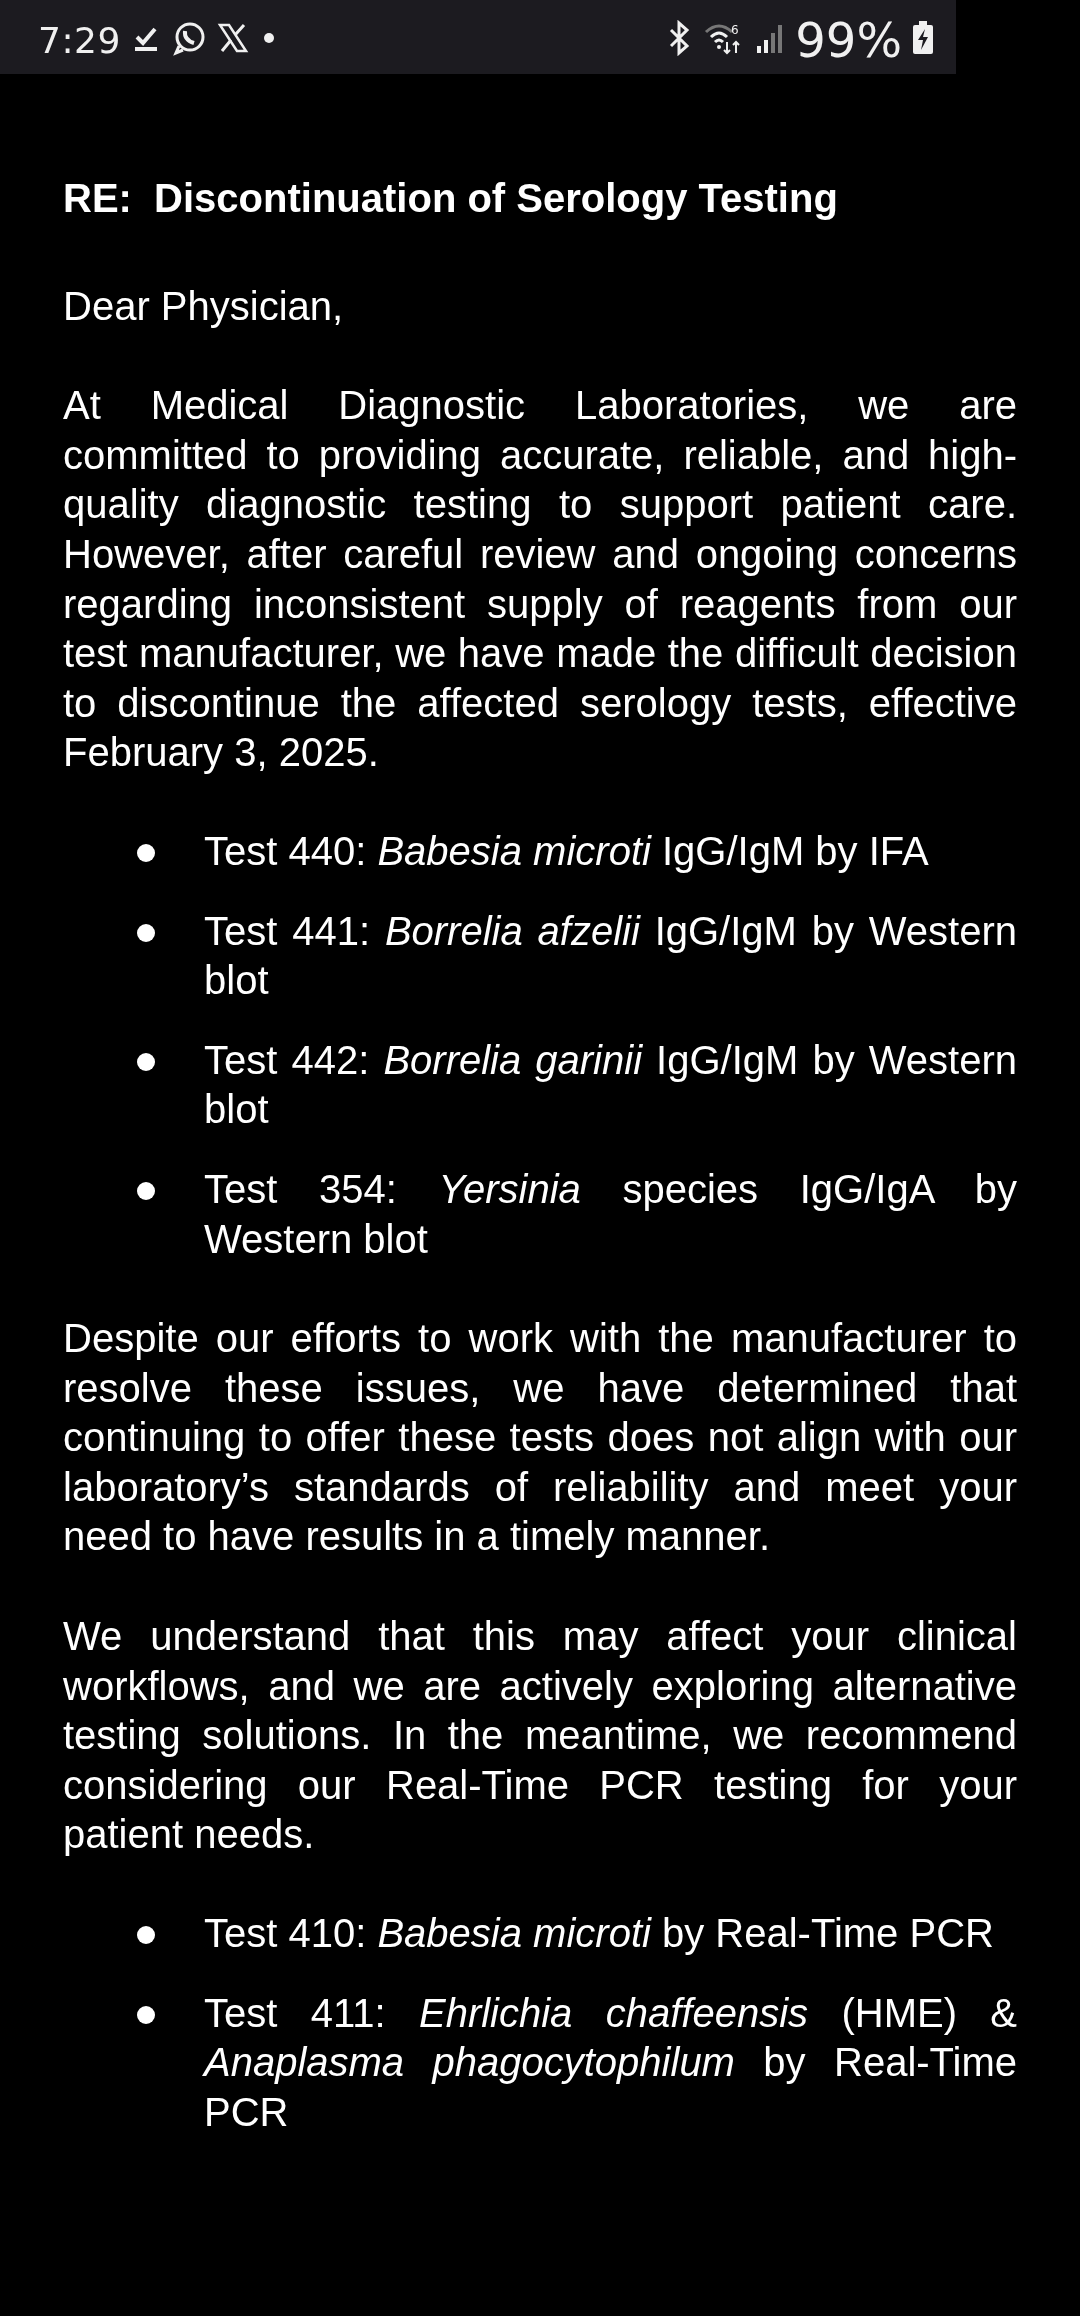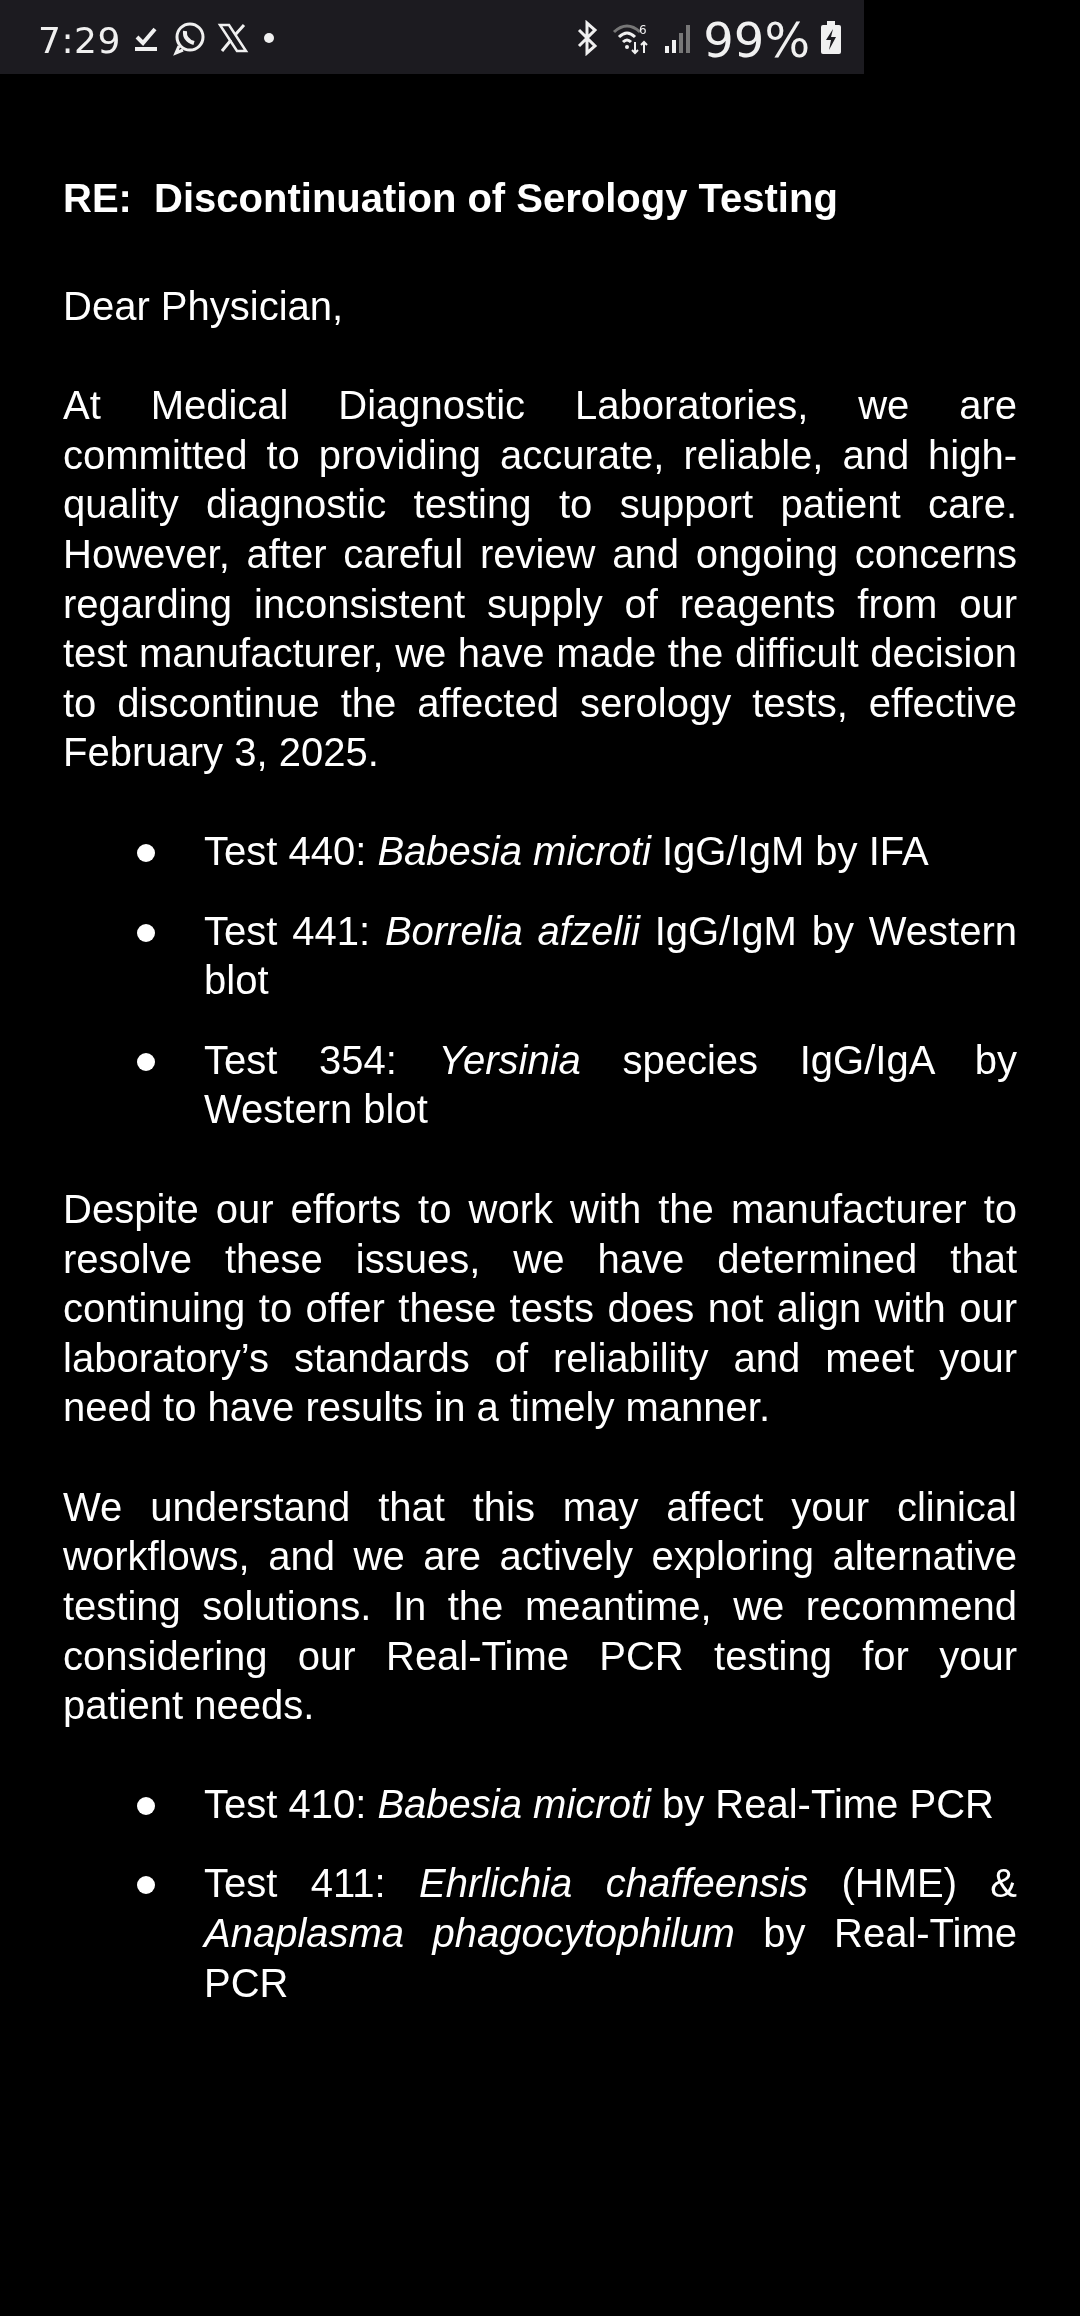--- a/index.html
+++ b/index.html
@@ -3,21 +3,21 @@
 <meta charset="utf-8">
 <style>
   html, body { margin:0; padding:0; }
   body {
     width:1080px; height:2316px; overflow:hidden;
     background:#000; color:#fff;
     font-family:"Liberation Sans", sans-serif;
     position:relative;
   }
   .statusbar {
-    position:absolute; left:0; top:0; width:864px; height:74px;
+    position:absolute; left:0; top:0; width:956px; height:74px;
     background:#1c1b20; color:#f0f0f0;
     font-family:"DejaVu Sans", sans-serif;
   }
   .sb-left { position:absolute; left:38px; top:20px; height:40px; display:flex; align-items:center; gap:10px; }
   .sb-time { font-size:36px; letter-spacing:0.5px; }
   .sb-right { position:absolute; right:22px; top:20px; height:40px; display:flex; align-items:center; gap:10px; }
   .sb-batt-text { font-size:48px; }
   .icon { display:inline-block; }
   .doc {
     position:absolute; left:63px; top:74px; width:954px;
@@ -102,20 +102,21 @@
 
 <div class="doc">
   <div class="title" style="white-space:pre;">RE:  Discontinuation of Serology Testing</div>
   <div class="greet">Dear Physician,</div>
 
   <p class="just">At Medical Diagnostic Laboratories, we are committed to providing accurate, reliable, and high-quality diagnostic testing to support patient care.  However, after careful review and ongoing concerns regarding inconsistent supply of reagents from our test manufacturer, we have made the difficult decision to discontinue the affected serology tests, effective February 3, 2025.</p>
 
   <ul class="tests">
     <li><span class="bullet"></span><span>Test 440: </span><i>Babesia microti</i><span> IgG/IgM by IFA</span></li>
     <li><span class="bullet"></span><span>Test 441: </span><i>Borrelia afzelii</i><span> IgG/IgM by Western blot</span></li>
+    <li><span class="bullet"></span><span>Test 442: </span><i>Borrelia garinii</i><span> IgG/IgM by Western blot</span></li>
     <li><span class="bullet"></span><span>Test 354: </span><i>Yersinia</i><span> species IgG/IgA by Western blot</span></li>
   </ul>
 
   <p class="just">Despite our efforts to work with the manufacturer to resolve these issues, we have determined that continuing to offer these tests does not align with our laboratory’s standards of reliability and meet your need to have results in a timely manner.</p>
 
   <p class="just">We understand that this may affect your clinical workflows, and we are actively exploring alternative testing solutions.  In the meantime, we recommend considering our Real-Time PCR testing for your patient needs.</p>
 
   <ul class="tests">
     <li><span class="bullet"></span><span>Test 410: </span><i>Babesia microti</i><span> by Real-Time PCR</span></li>
     <li><span class="bullet"></span><span>Test 411: </span><i>Ehrlichia chaffeensis</i><span> (HME) &amp; </span><i>Anaplasma phagocytophilum</i><span> by Real-Time PCR</span></li>

